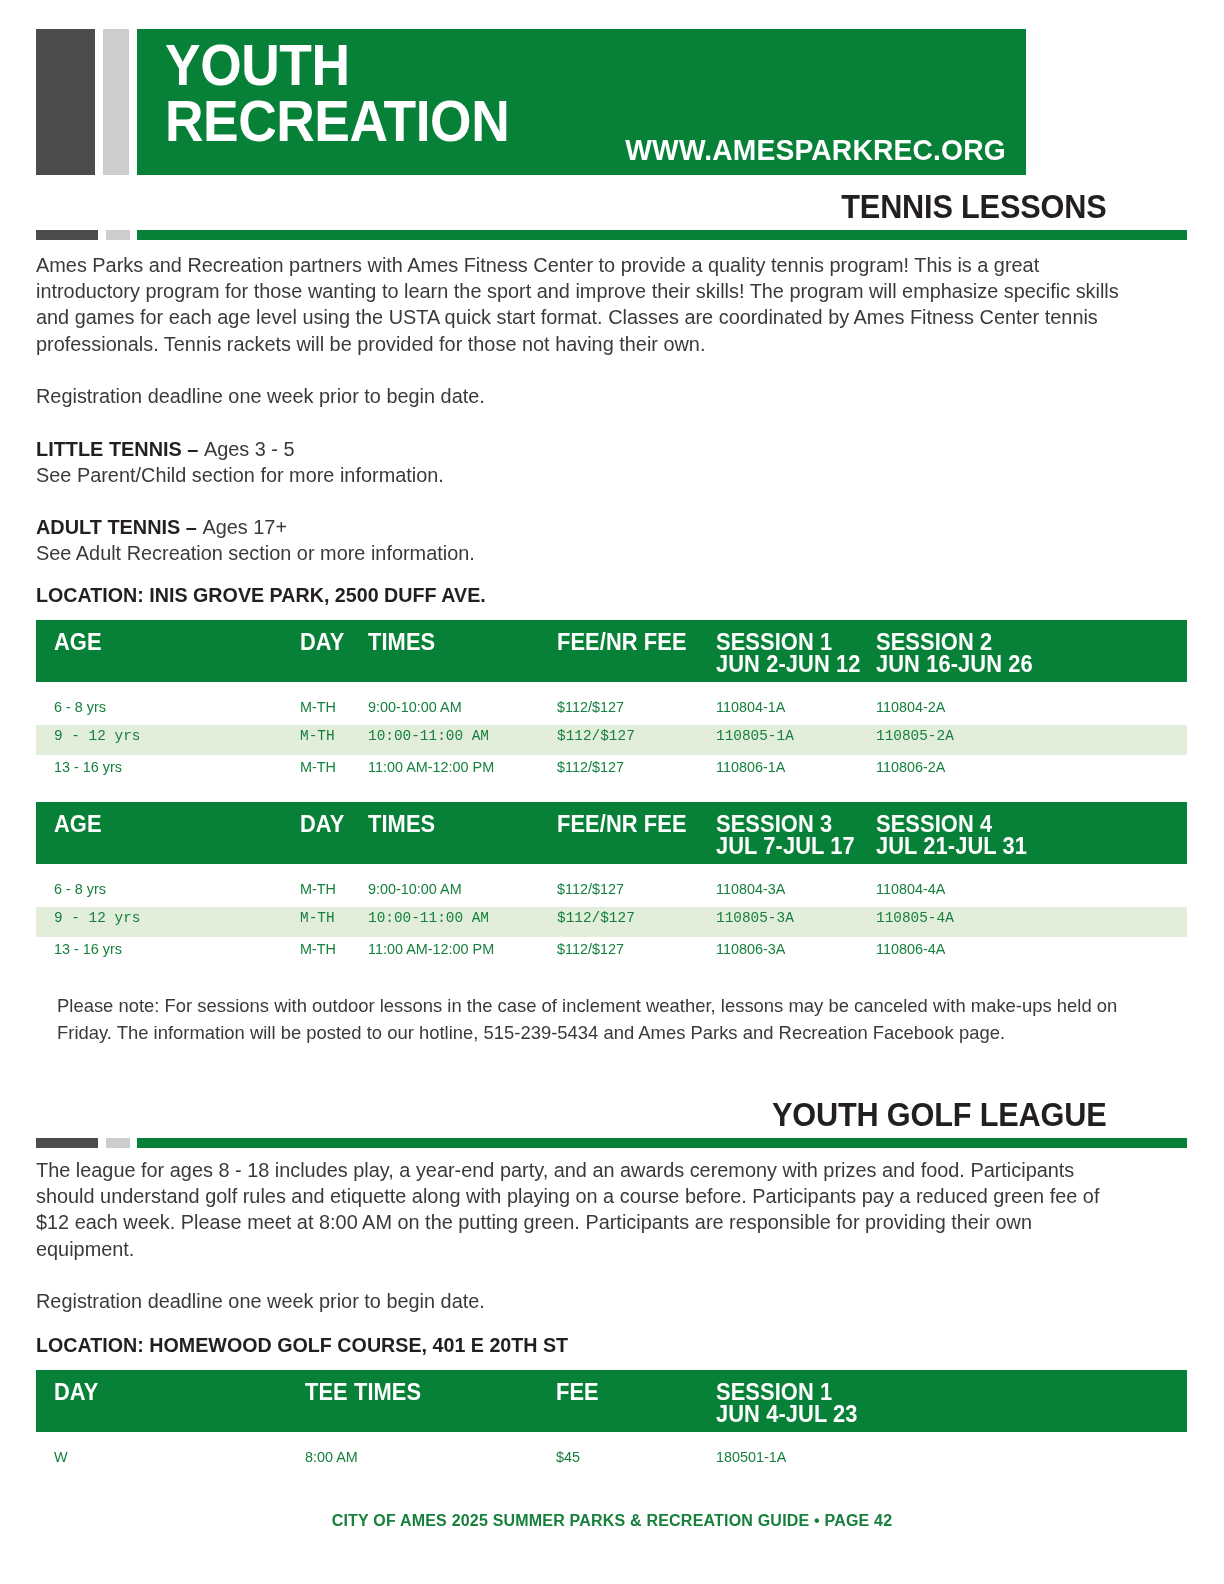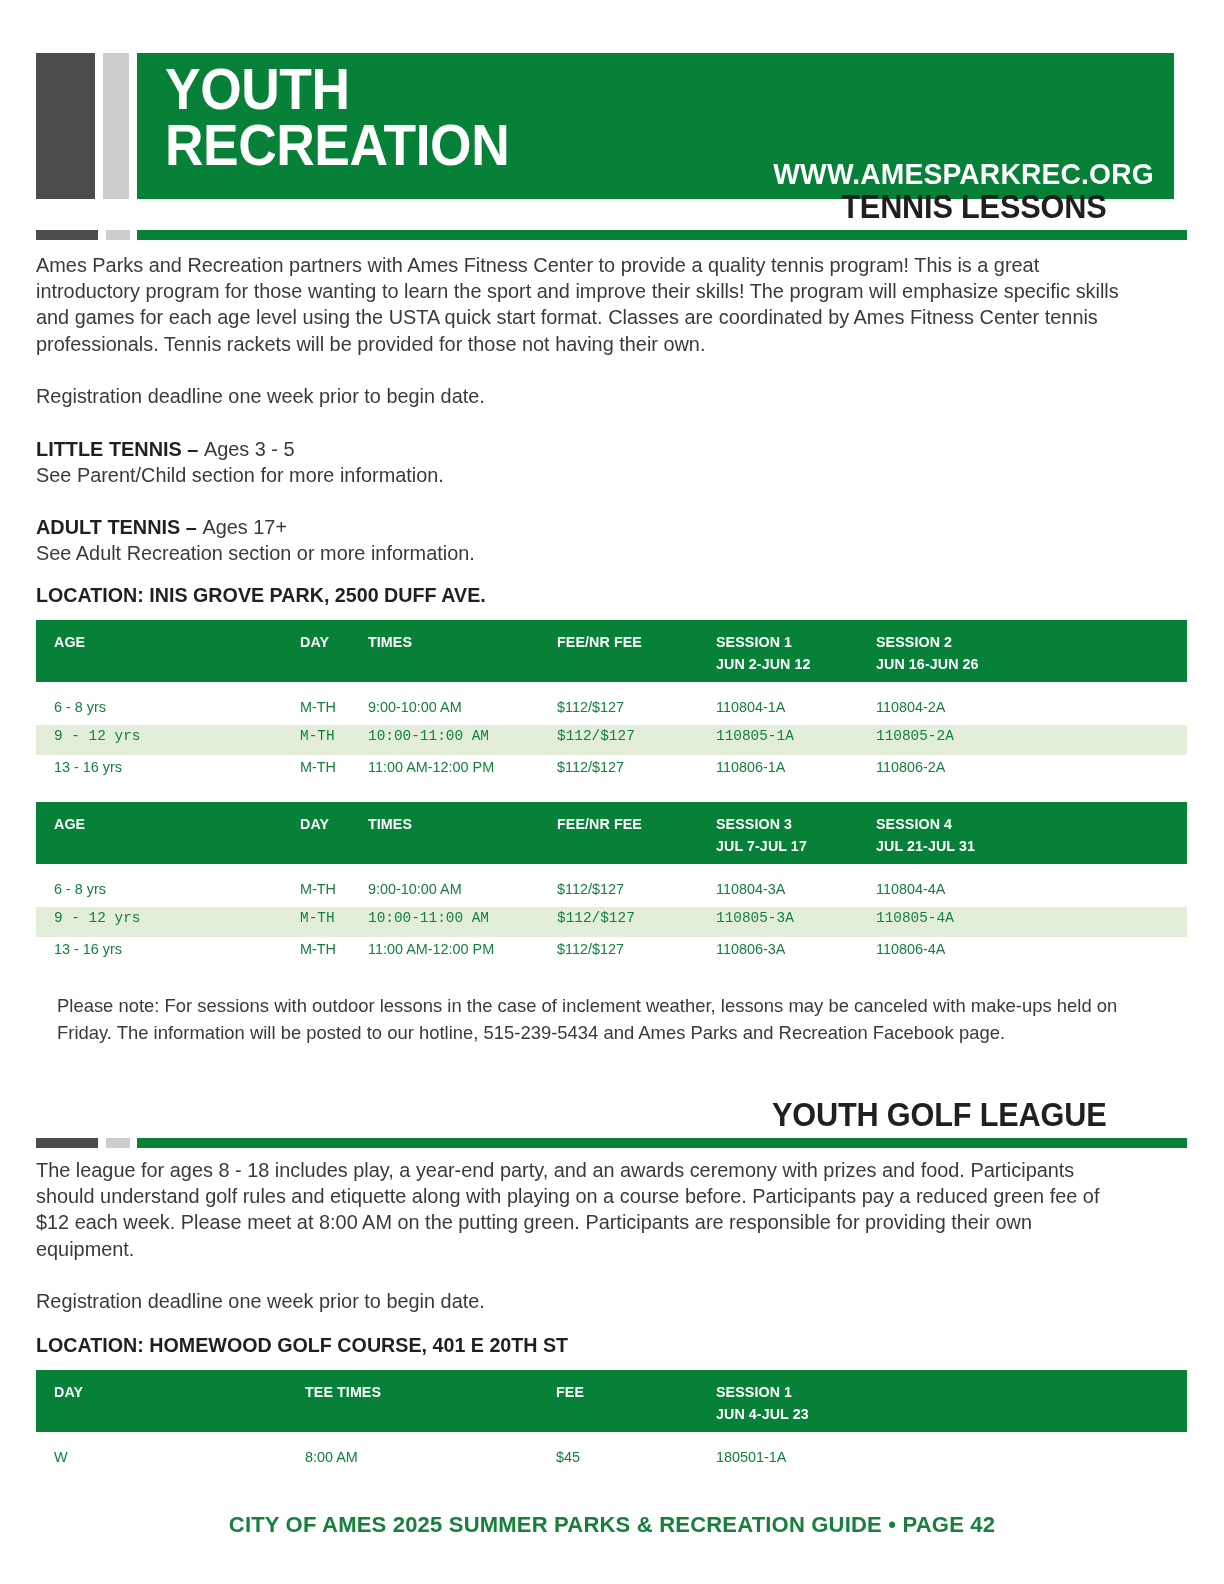--- a/index.html
+++ b/index.html
@@ -14,25 +14,24 @@
     color: #231f20;
     position: relative;
     overflow: hidden;
   }
 
   
   .masthead {
     position: absolute;
     left: 36px;
     top: 29px;
-    width: 1138px;
+    width: 990px;
     height: 146px;
     display: flex;
     align-items: stretch;
-    margin-top: 24px;
   }
   .mast-bar-dark {
     width: 59px;
     background: #4c4c4e;
     flex: 0 0 auto;
   }
   .mast-gap-a { width: 8px; flex: 0 0 auto; background: #ffffff; }
   .mast-bar-light {
     width: 26px;
     background: #cdcdcd;
@@ -142,21 +141,21 @@
   .rec-table {
     position: absolute;
     left: 36px;
     width: 1151px;
     font-family: "Liberation Sans Narrow", "Liberation Sans", sans-serif;
   }
   .thead {
     background: #068137;
     color: #ffffff;
     font-weight: bold;
-    font-size: 15px;
+    font-size: 23px;
     position: relative;
     height: 62px;
   }
   .thead .cell {
     position: absolute;
     top: 11px;
     white-space: pre-line;
     line-height: 22px;
     letter-spacing: 0.1px;
     transform: scaleX(0.95);
@@ -193,21 +192,21 @@
   .g-s1      { left: 680px; }
 
   
   .footer {
     position: absolute;
     left: 0;
     width: 1224px;
     text-align: center;
     font-family: "Liberation Sans Narrow", "Liberation Sans", sans-serif;
     font-weight: bold;
-    font-size: 22px;
+    font-size: 16px;
     color: #17803c;
     letter-spacing: 0.2px;
   }
 </style>
 </head>
 <body>
 
 <div class="masthead">
   <div class="mast-bar-dark"></div>
   <div class="mast-gap-a"></div>

